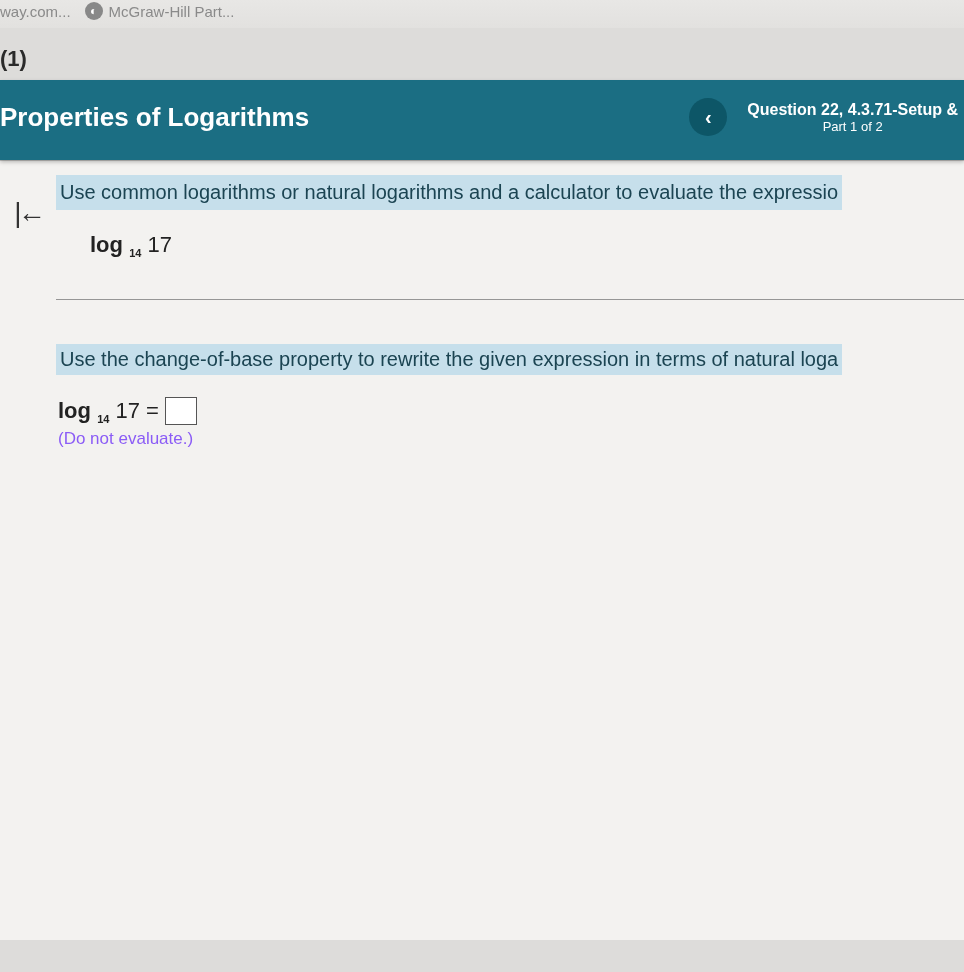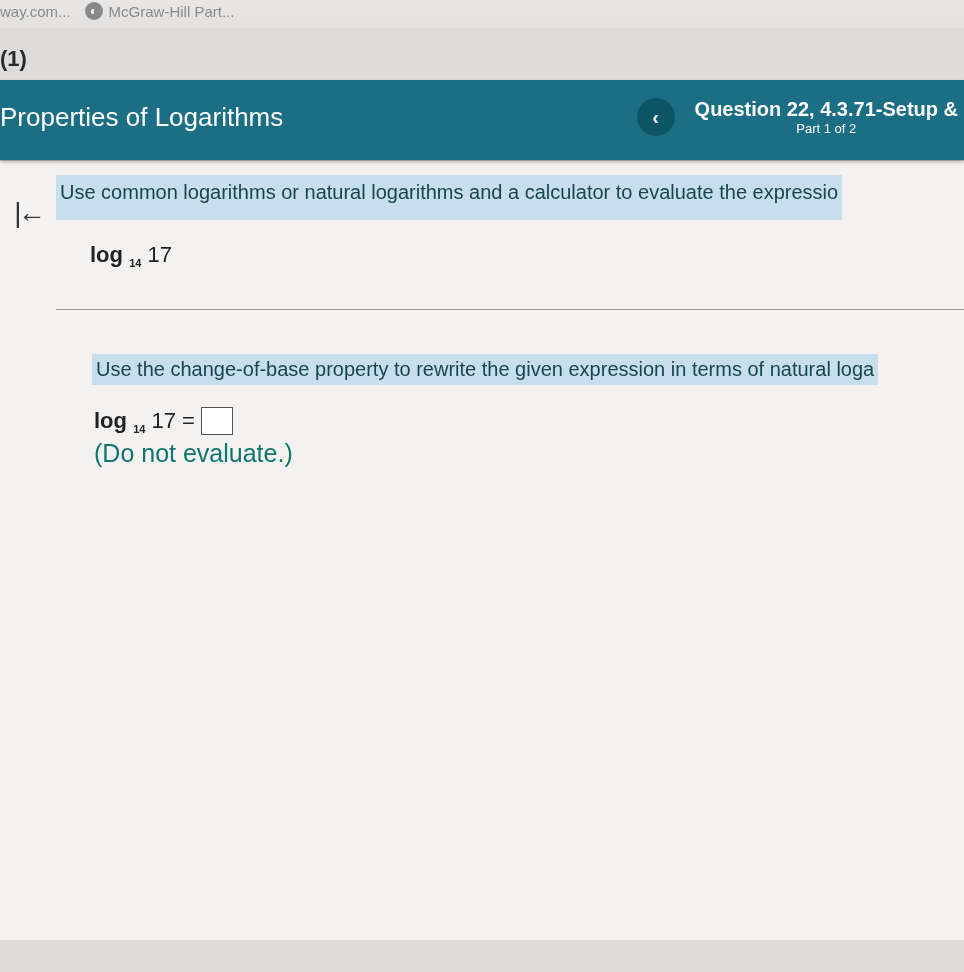--- a/index.html
+++ b/index.html
@@ -35,34 +35,34 @@
       background: #1b6e83;
       color: #fff;
       display: flex;
       align-items: center;
       padding: 18px 0 24px 0;
       box-shadow: 0 2px 4px rgba(0,0,0,0.25);
       position: relative;
     }
     .header-left {
       font-size: 26px;
-      font-weight: 400;
+      font-weight: 700;
     }
     .nav-circle {
       margin-left: auto;
       width: 38px; height: 38px;
       border-radius: 50%;
       background: #0d5667;
       color: #fff;
       display: flex; align-items: center; justify-content: center;
       font-size: 20px; font-weight: 700;
       margin-right: 20px;
     }
     .header-right { text-align: center; padding-right: 6px;}
-    .q-title { font-size: 20px; font-weight: 700; }
+    .q-title { font-size: 16px; font-weight: 700; }
     .q-part { font-size: 13px; }
     .content-wrap {
       display: flex;
       background: #f3f2f0;
       min-height: 780px;
       border-top: 1px solid #c5c4c2;
     }
     .left-col {
       width: 56px;
       display: flex;
@@ -75,39 +75,38 @@
       color: #333;
       font-weight: 400;
       letter-spacing: -4px;
       font-family: Arial;
     }
     .main-col { flex: 1; padding: 0; }
     .instr {
       background: #c6dfeb;
       color: #1b4452;
       font-size: 20px;
-      padding: 6px 4px 16px 4px;
+      padding: 6px 4px 6px 4px;
       margin-top: 14px;
       display: inline-block;
     }
     .expr-line {
       padding: 22px 0 40px 34px;
       font-size: 22px;
       color: #222;
     }
     .log-exp { font-weight: 700; }
     .sub { font-size: 11px; vertical-align: sub; font-weight: 700; }
     .divider {
       border: none;
       border-top: 1px solid #969696;
       margin: 0;
     }
     .prompt-box {
       margin-top: 44px;
-      margin-left: 36px;
     }
     .prompt-line {
       background: #c6dfeb;
       color: #1b4452;
       font-size: 20px;
       padding: 4px 4px;
       display: inline-block;
     }
     .answer-row {
       padding: 22px 0 0 2px;
@@ -116,22 +115,22 @@
       display: flex;
       align-items: center;
       gap: 6px;
     }
     .ans-input {
       width: 32px; height: 28px;
       border: 1px solid #555;
       background: #fff;
     }
     .note {
-      font-size: 25px;
-      color: #0f766e;
+      font-size: 17px;
+      color: #8b5cf6;
       padding: 4px 0 0 2px;
     }
   </style>
 </head>
 <body>
 
 <div class="bookmarks">
   <span class="bookmark-item">
     <span>way.com...</span>
   </span>

